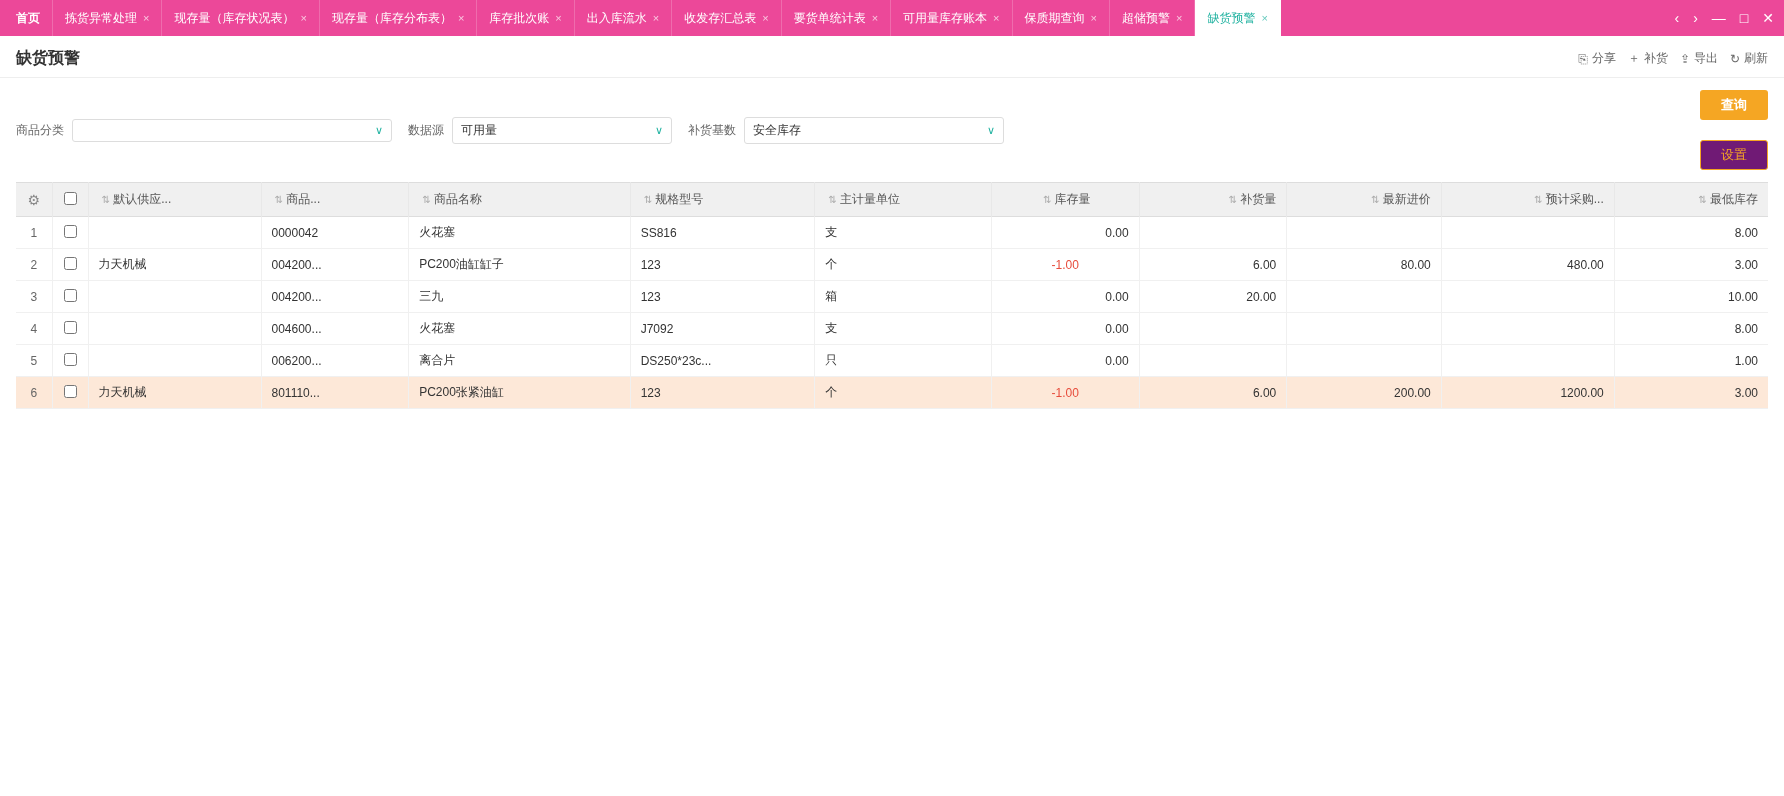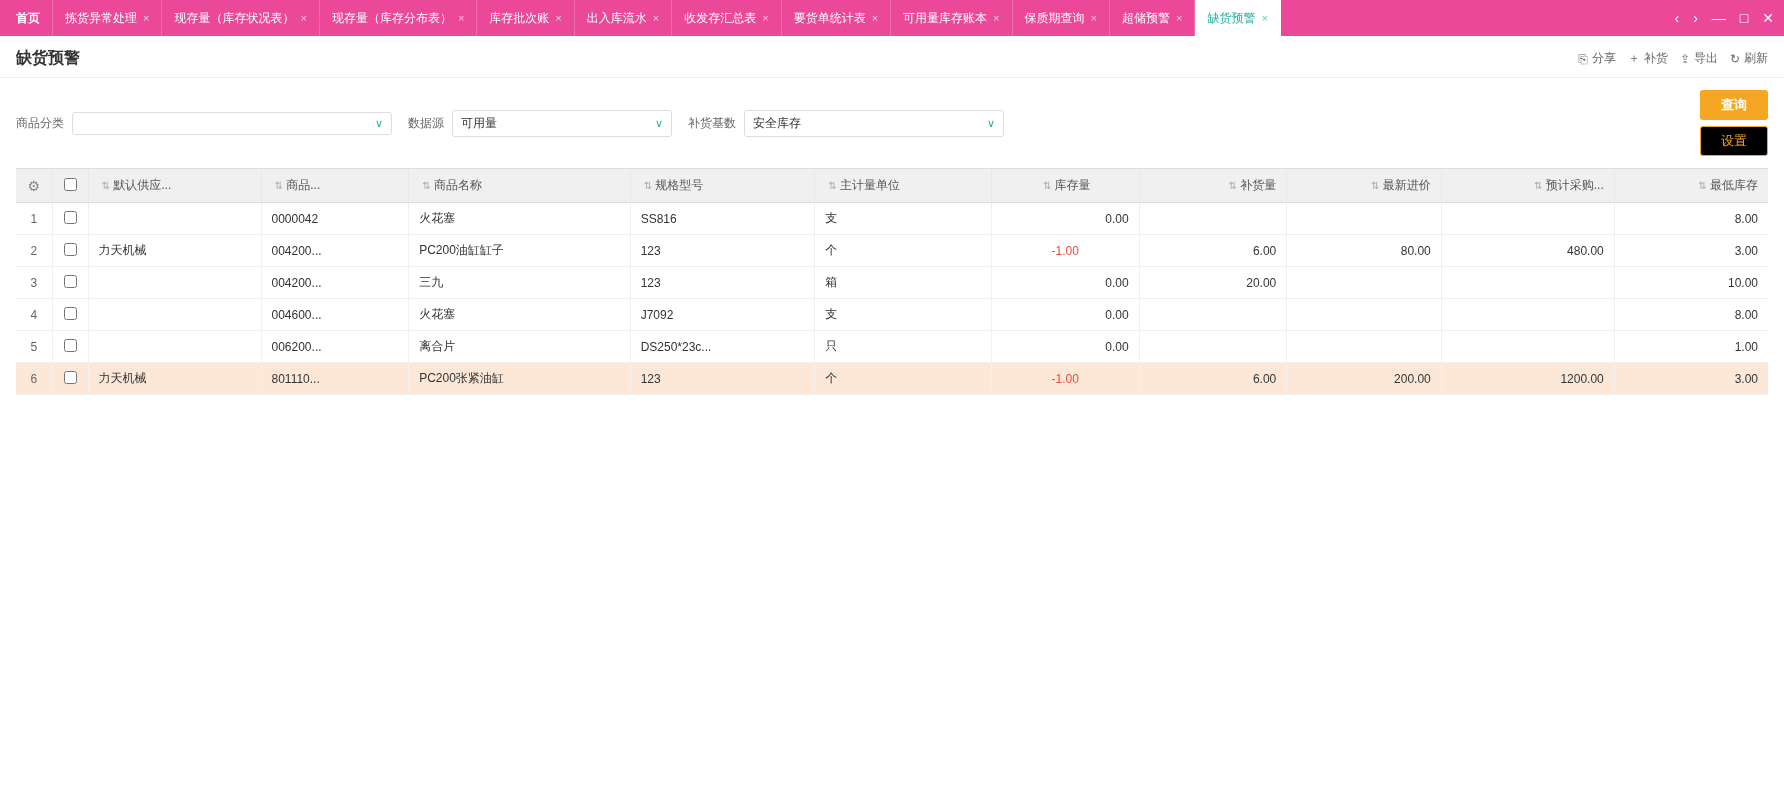--- a/index.html
+++ b/index.html
@@ -118,34 +118,34 @@
       justify-content: space-between;
       font-size: 12px;
     }
     .filter-select .chevron { color: #20b2a0; font-size: 11px; margin-left: 8px; }
     .filter-value { color: #333; }
 
     .action-buttons {
       margin-left: auto;
       display: flex;
       flex-direction: column;
-      gap: 6px;
+      gap: 20px;
     }
     .btn-query {
       background: #f5a623;
       color: #fff;
       border: none;
       border-radius: 3px;
       padding: 6px 20px;
       cursor: pointer;
       font-size: 13px;
       font-weight: bold;
     }
     .btn-settings {
-      background: #000000;
+      background: #701a75;
       color: #f5a623;
       border: 1px solid #f5a623;
       border-radius: 3px;
       padding: 5px 20px;
       cursor: pointer;
       font-size: 13px;
     }
 
     
     .table-container {

